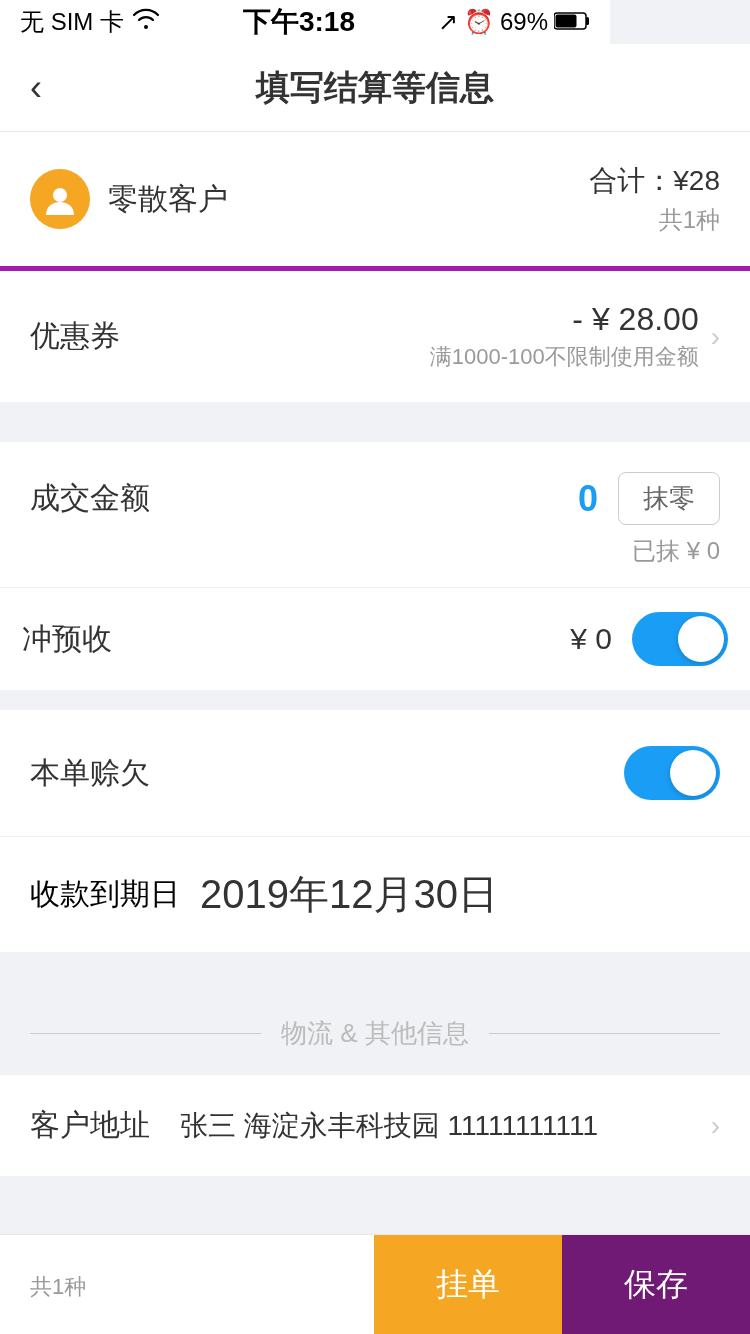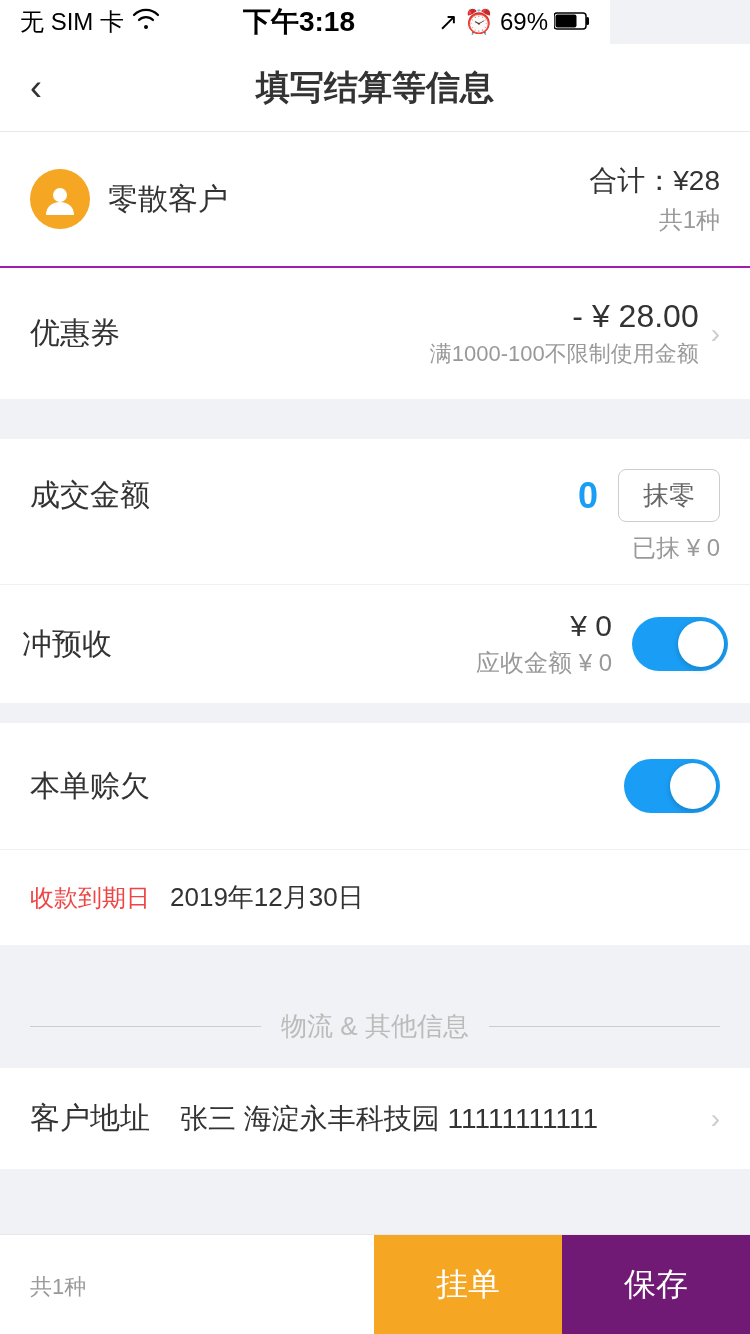--- a/index.html
+++ b/index.html
@@ -92,21 +92,21 @@
     .customer-right { text-align: right; }
     .customer-total { font-size: 28px; color: #333; }
     .customer-count { font-size: 24px; color: #999; margin-top: 4px; }
 
     
     .coupon-row {
       display: flex;
       align-items: center;
       justify-content: space-between;
       padding: 30px 30px;
-      border-top: 2px solid #a21caf;
+      border-top: 5px solid #a21caf;
     }
     .coupon-label { font-size: 30px; color: #333; }
     .coupon-right {
       display: flex;
       align-items: center;
       gap: 12px;
     }
     .coupon-info { text-align: right; }
     .coupon-discount { font-size: 32px; color: #333; font-weight: 500; }
     .coupon-desc { font-size: 22px; color: #999; margin-top: 4px; }
@@ -211,22 +211,22 @@
     .arrears-label { font-size: 30px; color: #333; }
 
     
     .duedate-row {
       display: flex;
       align-items: center;
       padding: 30px 30px;
       border-top: 1px solid #f0f0f0;
       gap: 20px;
     }
-    .duedate-label { font-size: 24px; color: #ef4444; flex-shrink: 0; }
-    .duedate-value { font-size: 26px; color: #333; }
+    .duedate-label { font-size: 30px; color: #000000; flex-shrink: 0; }
+    .duedate-value { font-size: 40px; color: #333; }
 
     
     .logistics-section {
       background: #f0f2f5;
       margin-bottom: 0;
     }
     .logistics-divider {
       display: flex;
       align-items: center;
       gap: 20px;
@@ -378,21 +378,20 @@
         <button class="round-btn">抹零</button>
       </div>
     </div>
     <div class="deal-subtxt">已抹  ¥ 0</div>
 
     <div class="chong-row">
       <span class="chong-label">冲预收</span>
       <div class="chong-right">
         <div class="chong-amounts">
           <div class="chong-amount">¥ 0</div>
-          <div class="chong-sub">应收金额 ¥ 0</div>
         </div>
         <div class="toggle">
           <div class="toggle-knob"></div>
         </div>
       </div>
     </div>
   </div>
 
   <div class="divider-section"></div>
 

